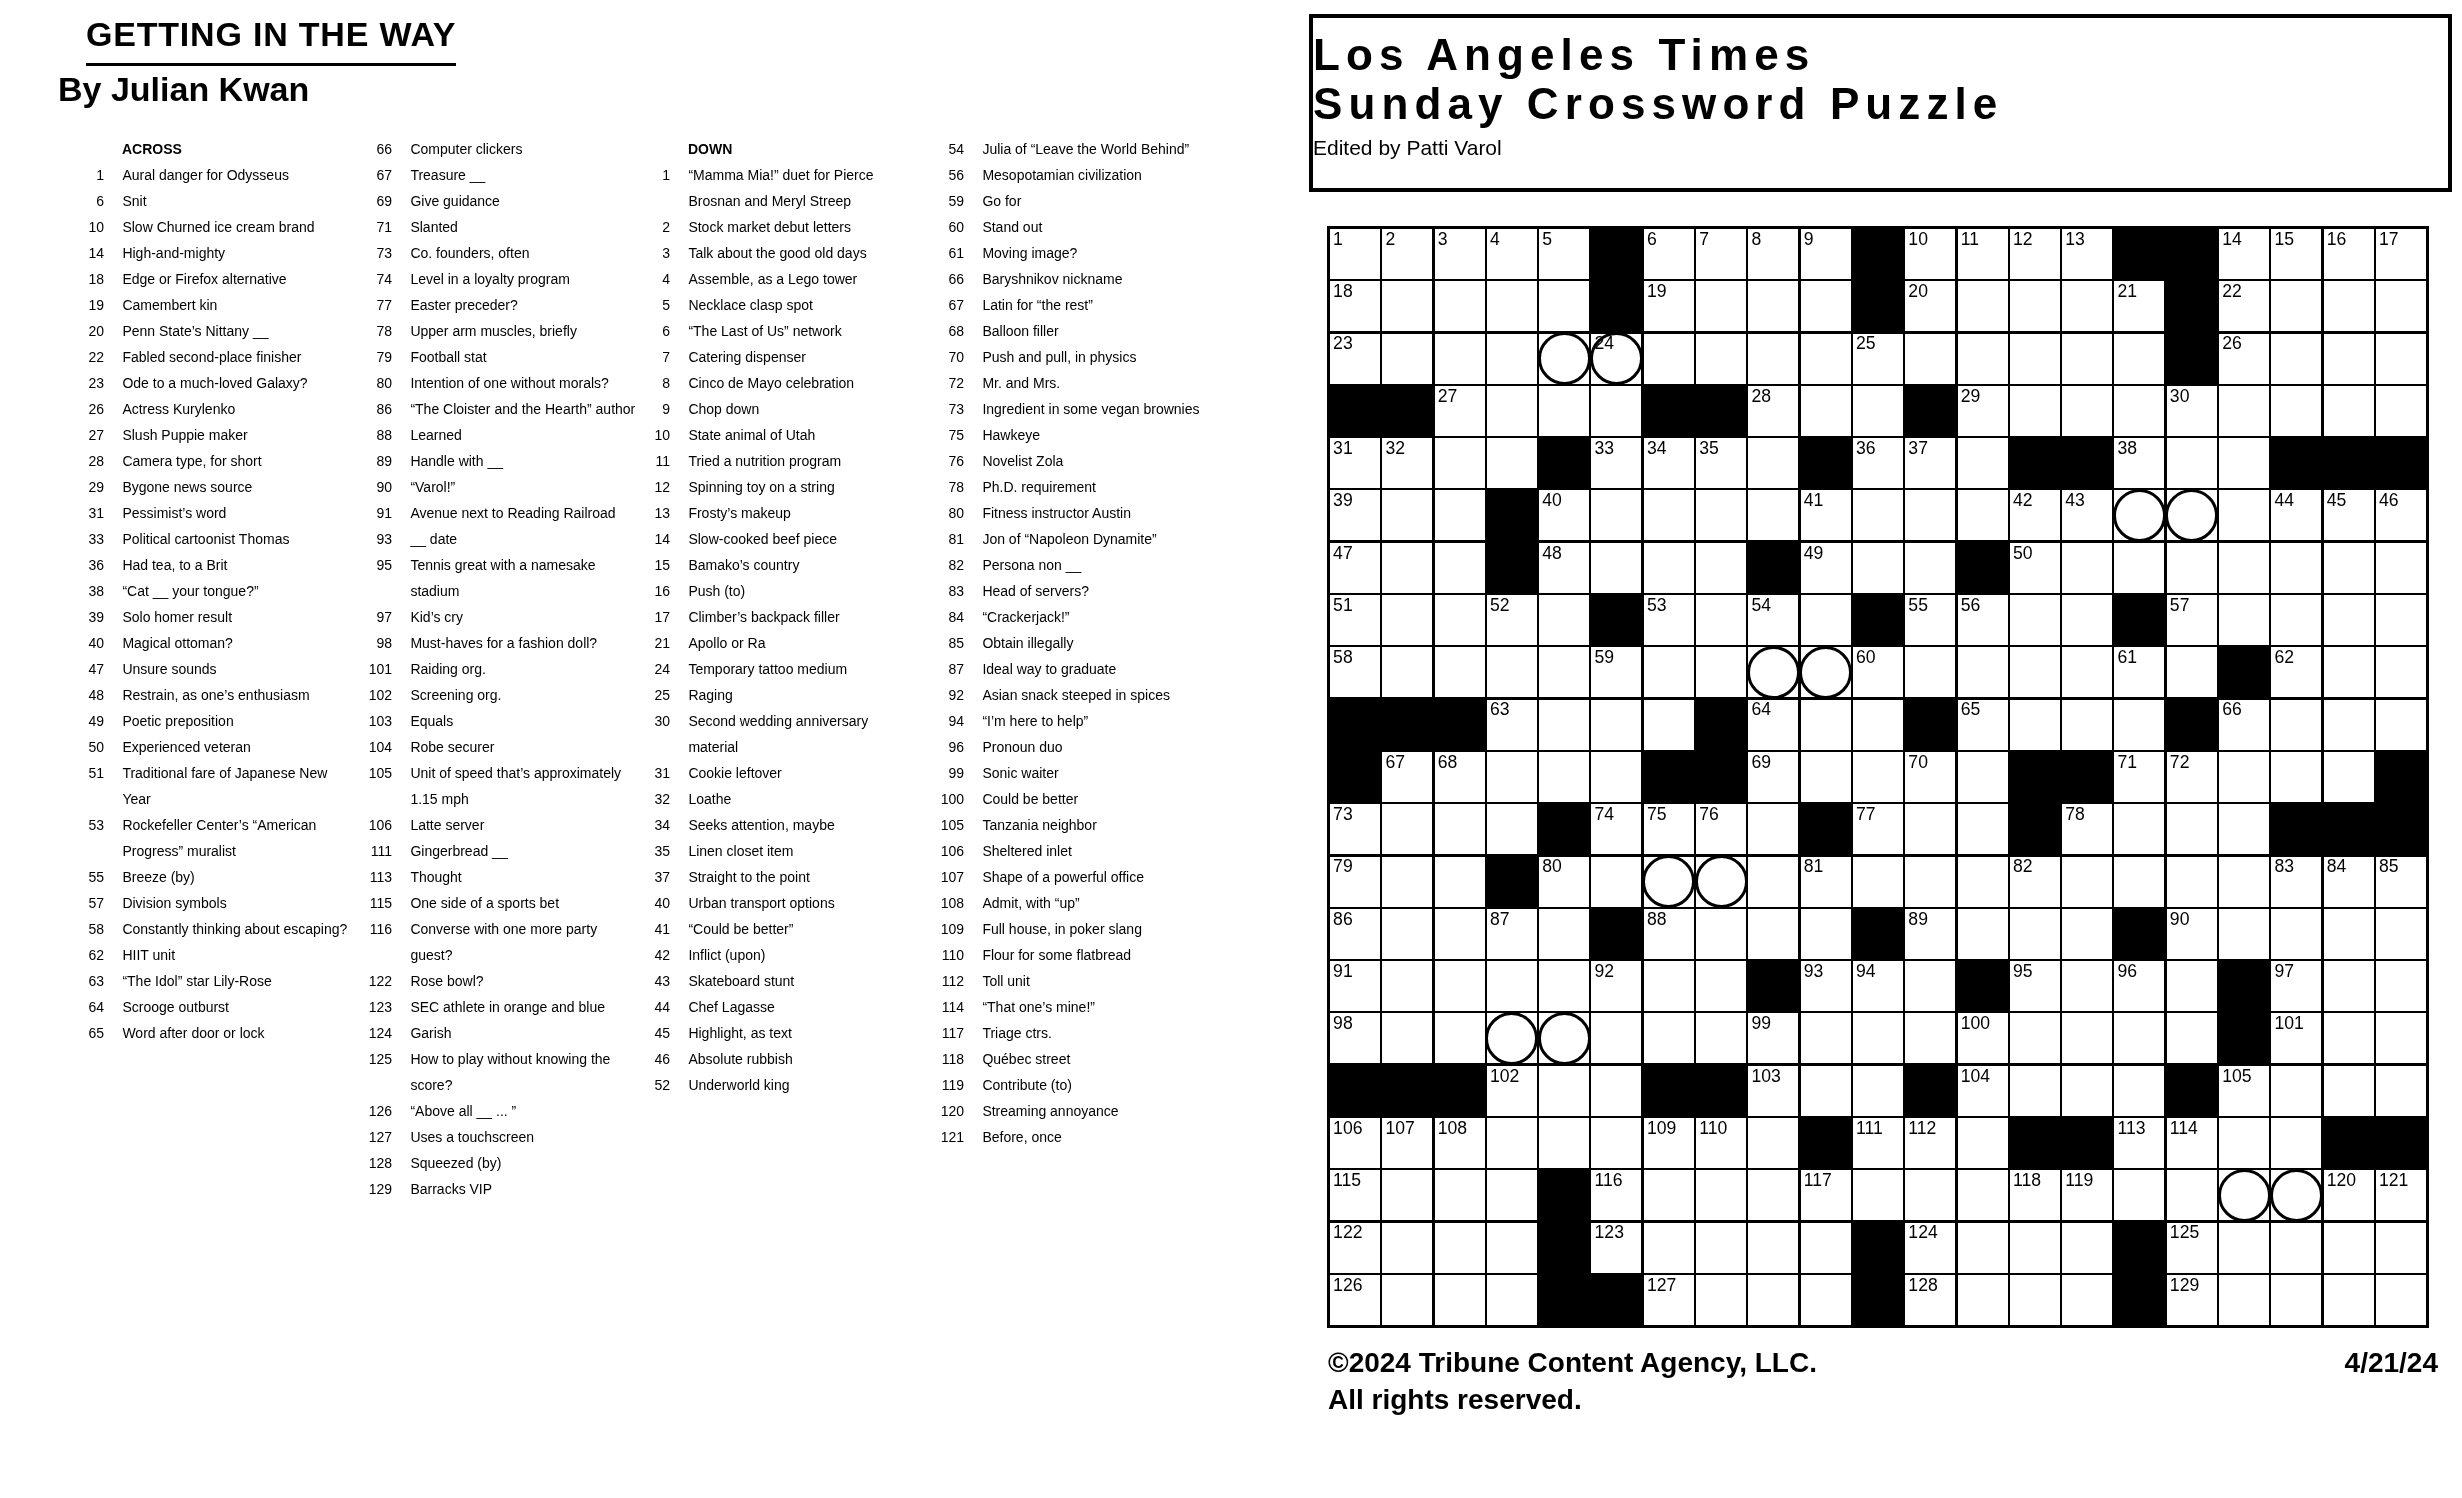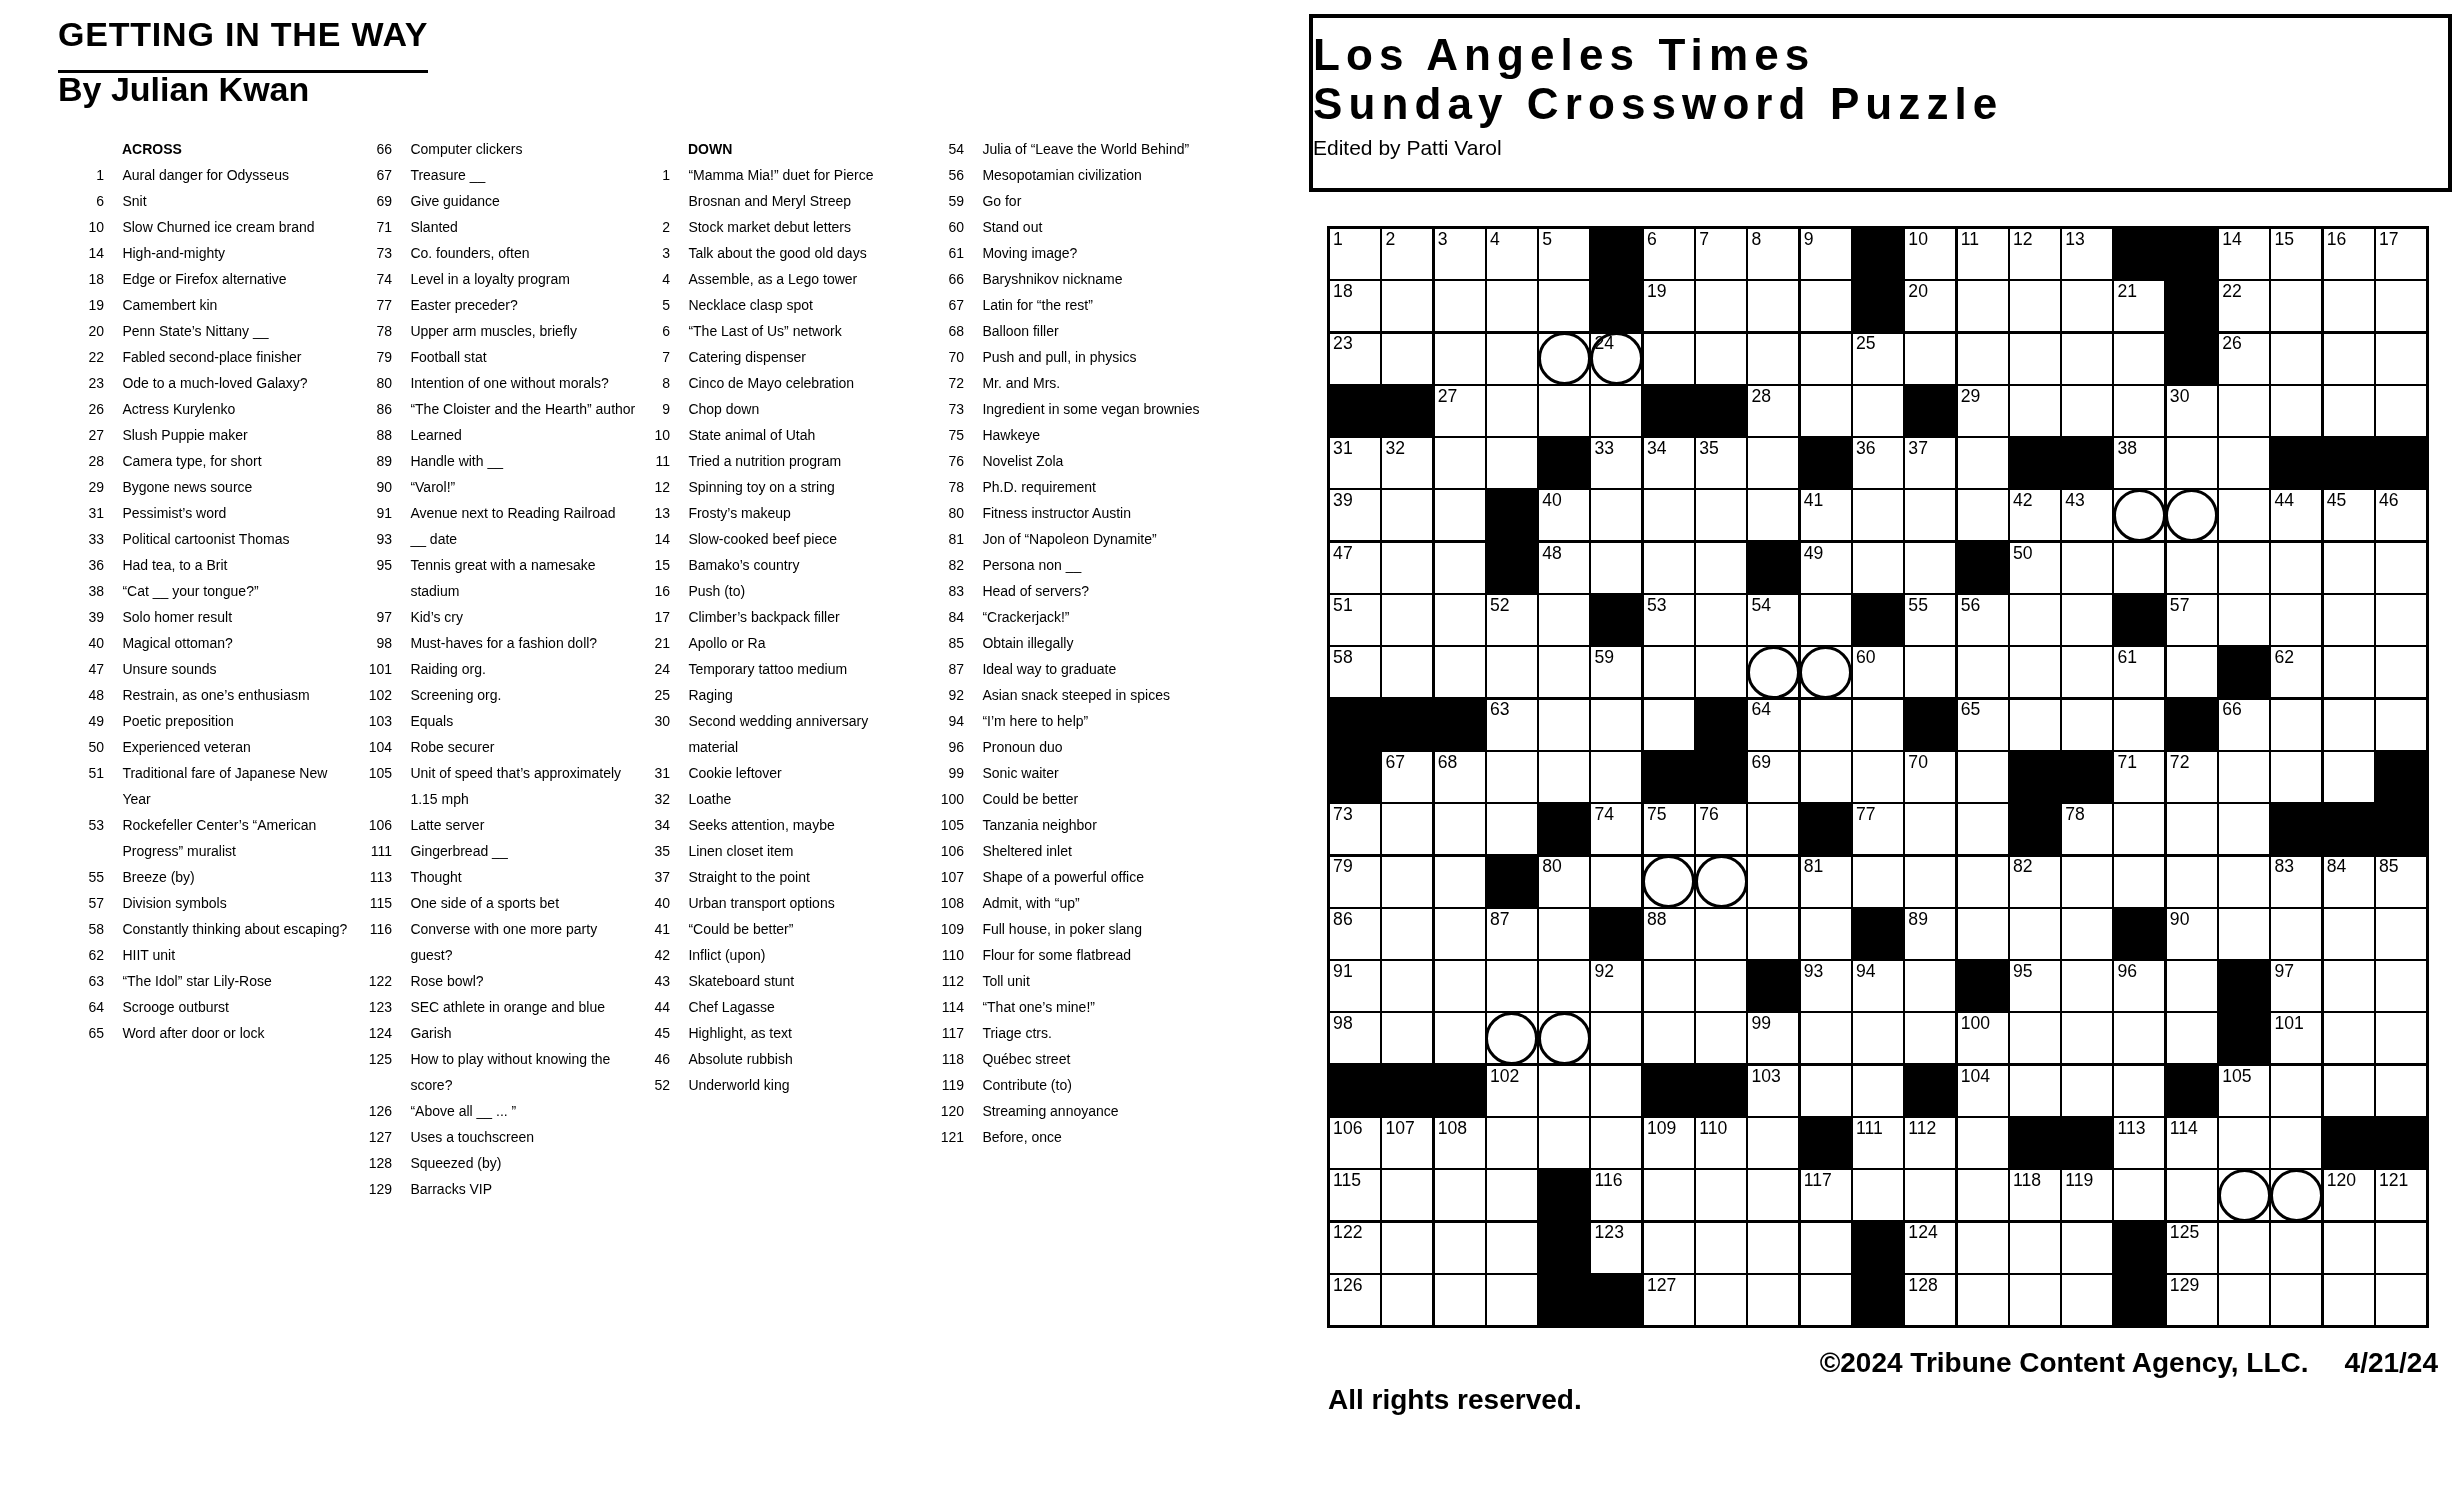--- a/index.html
+++ b/index.html
@@ -1,20 +1,20 @@
 <!DOCTYPE html>
 <html style="font-size:12.2px"><head>
 <meta charset="utf-8">
 <style>
   html,body{margin:0;padding:0;background:#fff;}
   body{width:2462px;height:1499px;position:relative;font-family:"Liberation Sans",sans-serif;color:#000;}
 
   
   .title{position:absolute;left:58px;top:15.3px;font-size:34px;font-weight:bold;letter-spacing:0.8px;}
-  .title-inner{display:inline-block;border-bottom:3.1px solid #000;padding-bottom:16px;}
+  .title-inner{display:inline-block;border-bottom:3.1px solid #000;padding-bottom:9px;margin-left:28px;}
   .byline{position:absolute;left:58px;top:70px;font-size:34px;font-weight:bold;}
 
   
   .clue-col{position:absolute;top:136px;width:291px;font-size:14px;line-height:26px;}
   .col-0{left:58px;}  .col-1{left:346px;}  .col-2{left:624px;}  .col-3{left:918px;}
   .clue-header{font-weight:bold;margin-left:64px;}
   .clue{display:flex;}
   .clue .num{flex:0 0 46px;text-align:right;margin-right:18.4px;white-space:nowrap;}
   .clue .txt{flex:1;}
 
@@ -28,21 +28,21 @@
   .grid{position:absolute;left:1327px;top:226px;display:grid;
         grid-template-columns:repeat(21,50px);grid-template-rows:repeat(21,50px);
         gap:2.3px;background:#000;border:3.1px solid #000;}
   .cell{background:#fff;position:relative;}
   .cell.black{background:#000;}
   .cn{position:absolute;top:0.8px;left:3.1px;font-size:17.6px;line-height:19px;}
   .circle{position:absolute;inset:-1.5px;border:3.1px solid #000;border-radius:50%;z-index:1;pointer-events:none;}
 
   
   .footer{position:absolute;left:1328px;top:1344px;width:1110px;font-size:28px;font-weight:bold;line-height:37px;}
-  .footer .row1{display:flex;justify-content:flex-end;gap:36px;}
+  .footer .row1{display:flex;justify-content:space-between;gap:36px;}
 </style>
 </head>
 <body>
 
 <div class="title">
   <span class="title-inner">GETTING IN THE WAY</span>
 </div>
 <div class="byline">By Julian Kwan</div>
 
 <div class="clue-col col-0">

